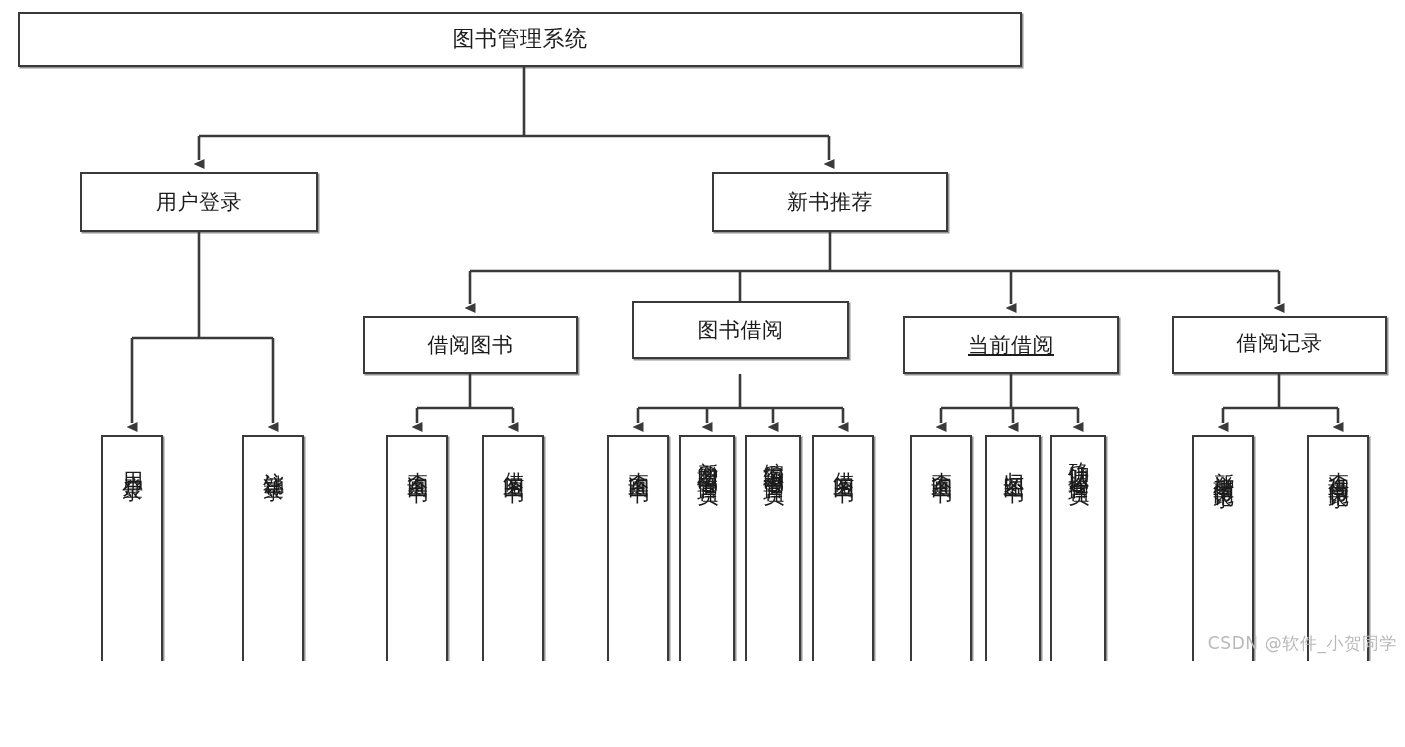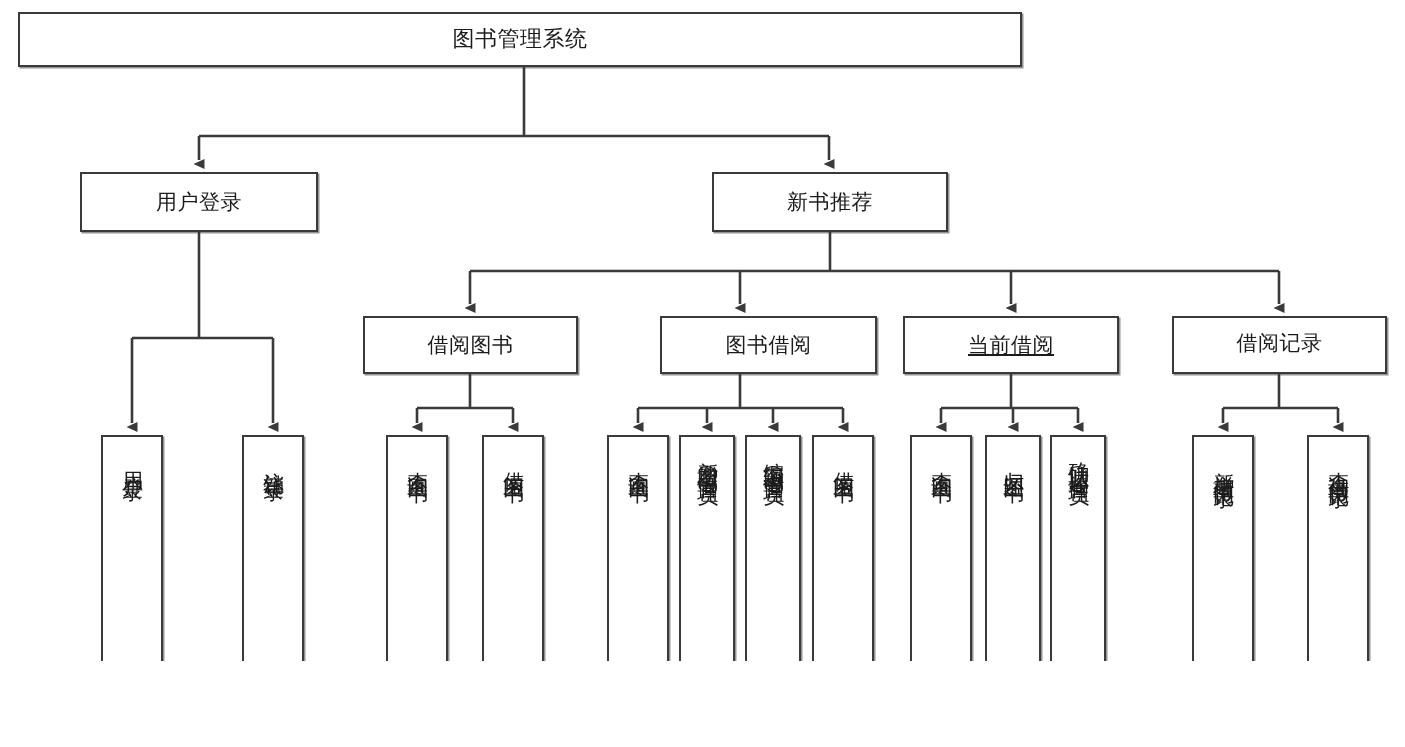--- a/index.html
+++ b/index.html
@@ -133,21 +133,21 @@
   <div class="node horiz" style="left:80px; top:172px; width:238px; height:60px;">
     <span class="lbl">用户登录</span>
   </div>
   <div class="node horiz" style="left:712px; top:172px; width:236px; height:60px;">
     <span class="lbl">新书推荐</span>
   </div>
 
   <div class="node horiz" style="left:363px; top:316px; width:215px; height:58px;">
     <span class="lbl">借阅图书</span>
   </div>
-  <div class="node horiz" style="left:632px; top:316px; width:217px; height:58px;margin-left:28px;">
+  <div class="node horiz" style="left:632px; top:301px; width:217px; height:58px;">
     <span class="lbl">图书借阅</span>
   </div>
   <div class="node horiz" style="left:903px; top:316px; width:216px; height:58px;text-decoration:underline;">
     <span class="lbl">当前借阅</span>
   </div>
   <div class="node horiz" style="left:1172px; top:316px; width:215px; height:58px;font-family:Liberation Mono, monospace;">
     <span class="lbl">借阅记录</span>
   </div>
 
   <div class="node vert" style="left:101px; top:435px; width:62px; height:305px;">
@@ -183,14 +183,15 @@
   <div class="node vert" style="left:1050px; top:435px; width:56px; height:305px; padding-top:8px;">
     <span class="lbl">确认归还（管理员）</span>
   </div>
   <div class="node vert" style="left:1192px; top:435px; width:62px; height:305px;">
     <span class="lbl">新增借阅记录</span>
   </div>
   <div class="node vert" style="left:1307px; top:435px; width:62px; height:305px;">
     <span class="lbl">查询借阅记录</span>
   </div>
 
+  <div class="watermark">CSDN @软件_小贺同学</div>
 
 </div>
 
 </body></html>

